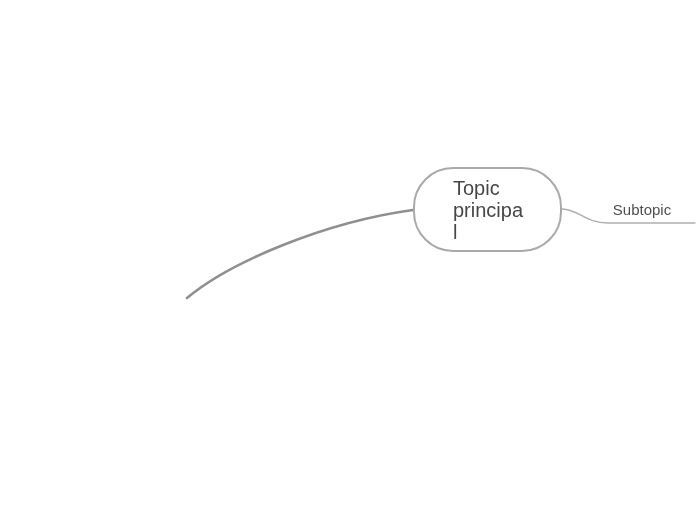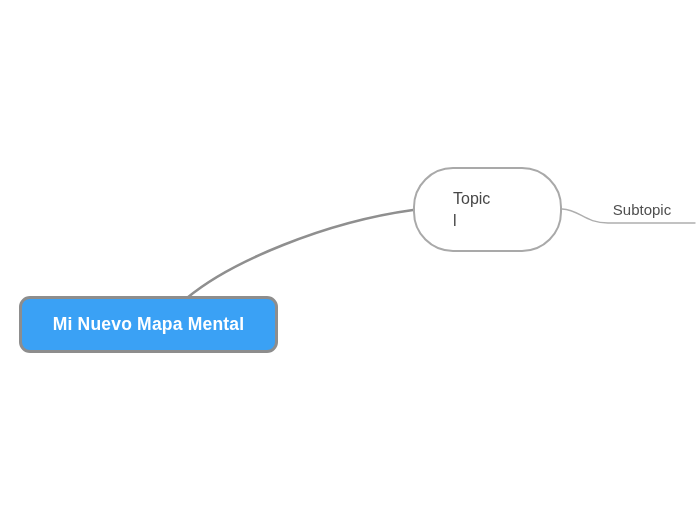--- a/index.html
+++ b/index.html
@@ -69,21 +69,21 @@
     border-radius: 40px;
     display: flex;
     flex-direction: column;
     justify-content: center;
     cursor: pointer;
   }
   .topic-text {
     padding-left: 38px;
     width: 72px;
     color: #474747;
-    font-size: 16px;
+    font-size: 20px;
     line-height: 22px;
     text-align: left;
   }
   .subtopic-label {
     position: absolute;
     left: 602px;
     top: 202px;
     width: 80px;
     text-align: center;
     color: #4f4f4f;
@@ -96,27 +96,25 @@
 </head>
 <body>
 
 <div class="canvas">
 
   <svg class="connector-layer" viewBox="0 0 696 520" xmlns="http://www.w3.org/2000/svg">
     <path class="connector-main" d="M 187 298 C 230 262, 325 222, 413 210"></path>
     <path class="connector-sub" d="M 562 209 C 580 210, 585 223, 608 223 L 695 223"></path>
   </svg>
 
-  <div class="root-node">
-    <span>Mi Nuevo Mapa Mental</span>
-  </div>
 
   <div class="topic-node">
     <div class="topic-text">
       <div>Topic</div>
+      <div>principa</div>
       <div>l</div>
     </div>
   </div>
 
   <div class="subtopic-label">
     <span>Subtopic</span>
   </div>
 
 </div>
 

